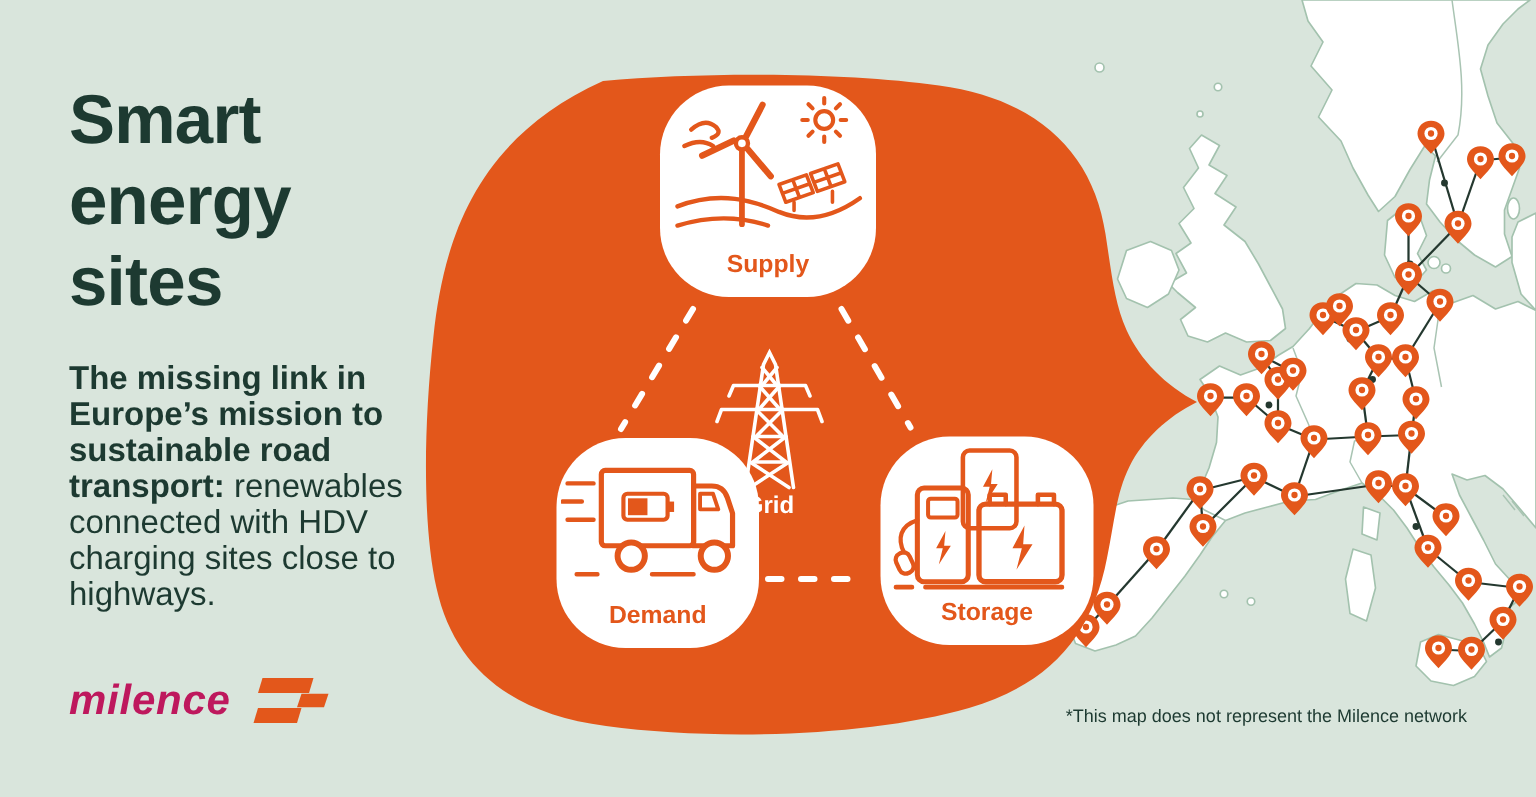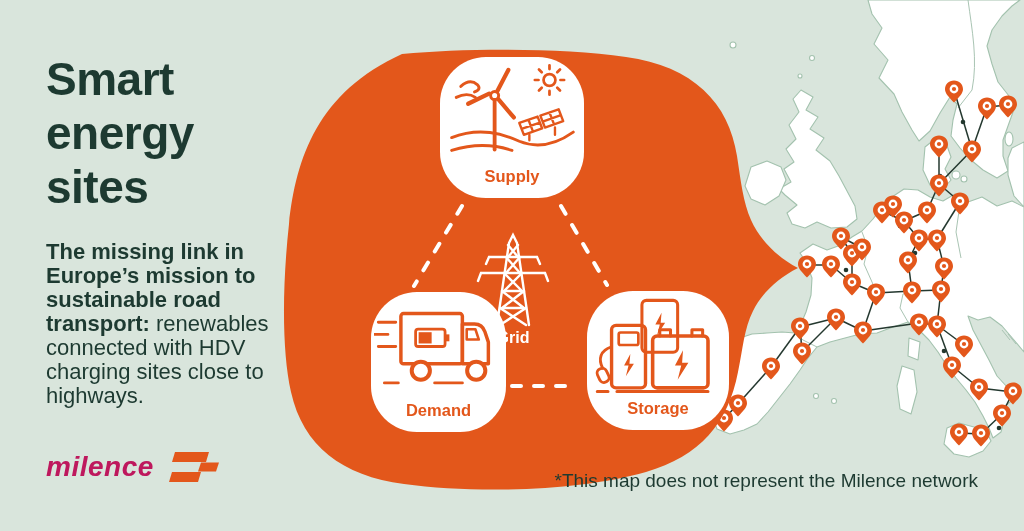--- a/index.html
+++ b/index.html
@@ -27,21 +27,21 @@
     position:absolute; background:#ffffff; border-radius:46px;
     display:flex; flex-direction:column; align-items:center; justify-content:flex-start;
   }
   .node .icon-wrap { flex:1; display:flex; align-items:center; justify-content:center; width:100%; }
   .node-label { font-weight:700; font-size:16.5px; color:#e3571b; margin-bottom:12px; }
   .grid-label {
     position:absolute; left:463px; top:329px; width:100px; text-align:center;
     color:#ffffff; font-weight:700; font-size:16px;
   }
   .footnote {
-    position:absolute; right:46px; top:470px; font-size:19px; color:#1d3a31;
+    position:absolute; right:46px; top:470px; font-size:12px; color:#1d3a31;
   }
 </style>
 </head>
 <body>
 
 <div class="stage">
 
   <svg class="layer" viewBox="0 0 1024 531">
     <g fill="#ffffff" stroke="#a3c2ae" stroke-width="1.1" stroke-linejoin="round">
 

